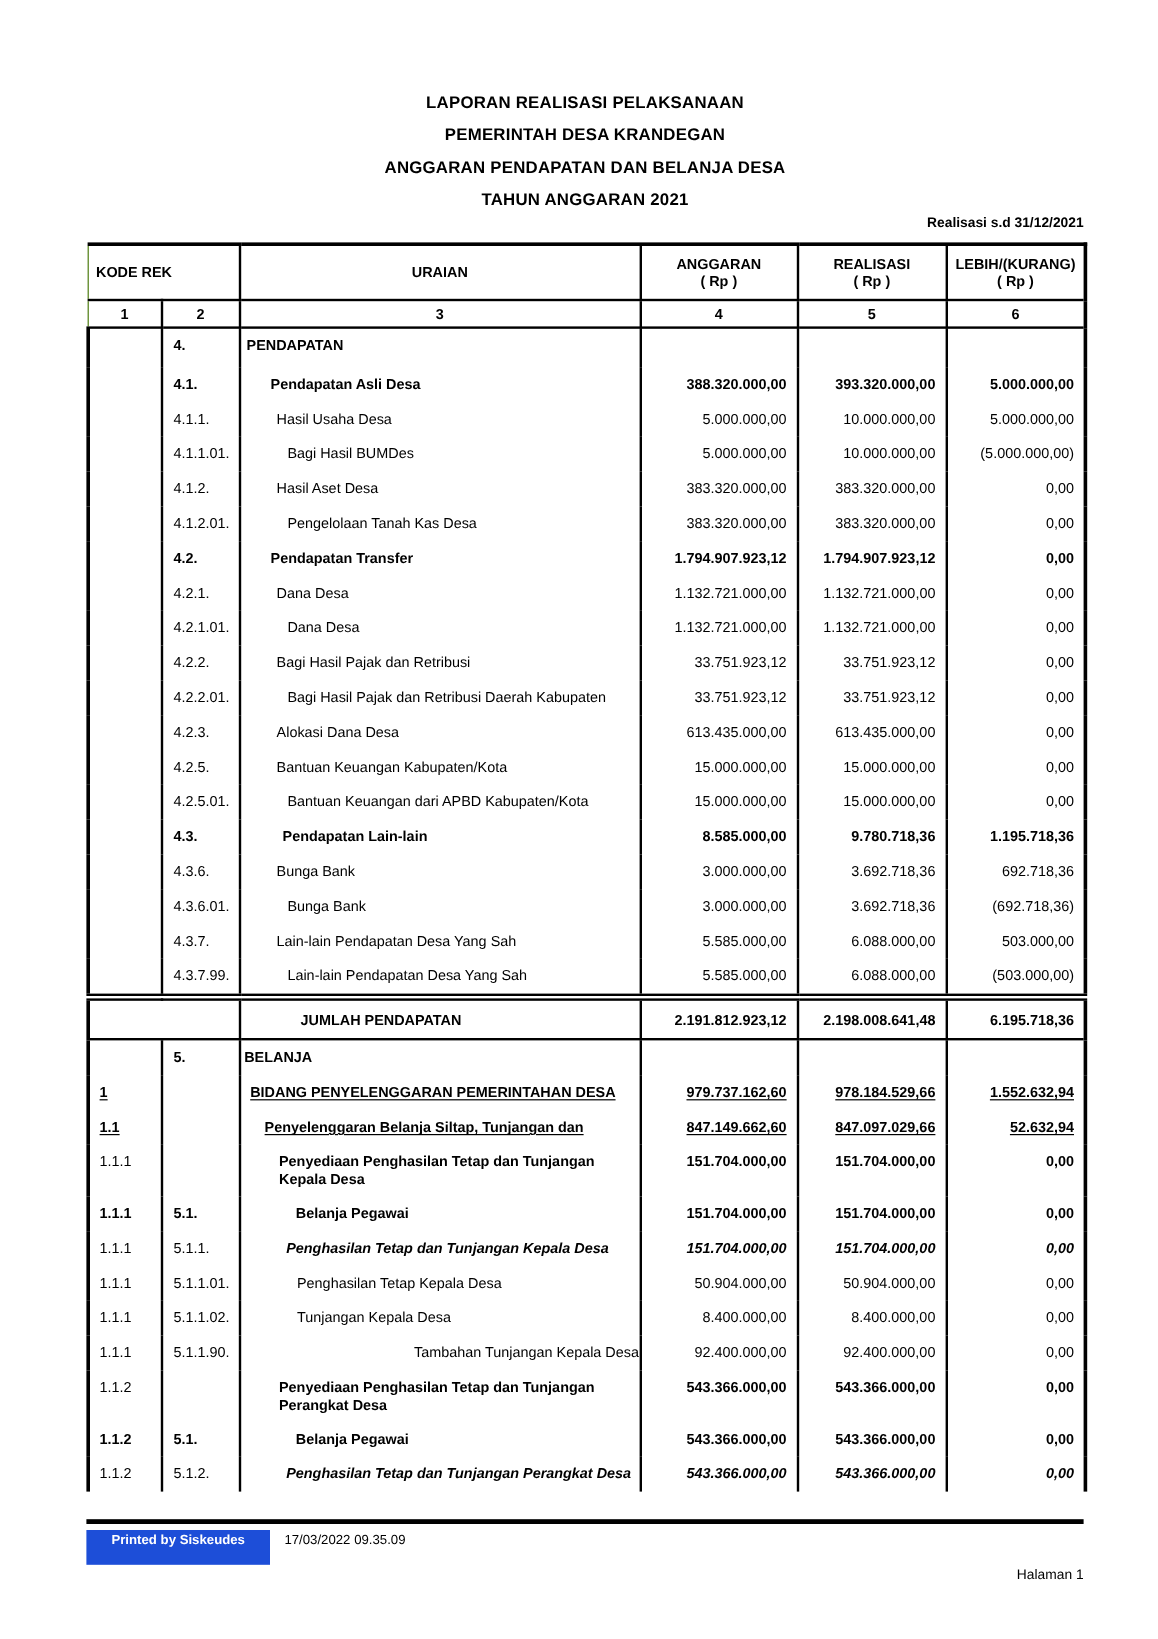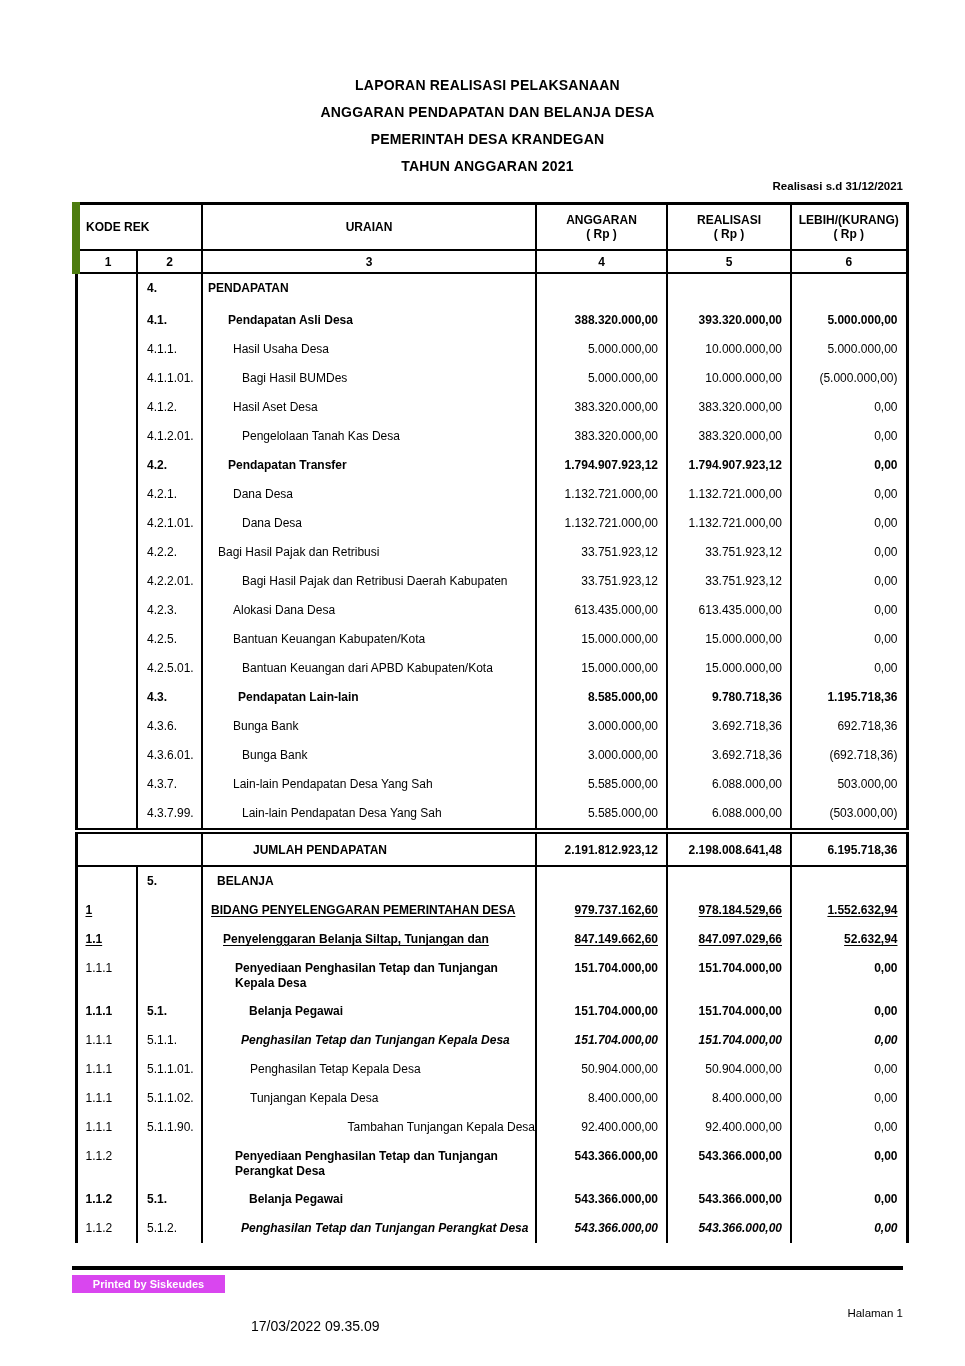--- a/index.html
+++ b/index.html
@@ -8,21 +8,21 @@
   .titles{position:absolute;top:72px;left:72px;width:831px;text-align:center;
           font-weight:bold;font-size:14px;line-height:27px;letter-spacing:.2px;}
   .realisasi-note{position:absolute;top:180px;left:72px;width:831px;text-align:right;
           font-weight:bold;font-size:11.5px;}
   table.rpt{position:absolute;top:202px;left:72px;width:831px;border-collapse:collapse;
           table-layout:fixed;font-size:12px;}
   .rpt th{border:2px solid #000;font-weight:bold;font-size:12px;padding:0;vertical-align:middle;}
   .rpt thead tr.hrow1 th{height:44px;border-top:3px solid #000;}
   .rpt thead tr.hrow2 th{height:21px;border-bottom:2px solid #000;}
   .rpt th.kode{ text-align:left;padding-left:6px;}
-  .rpt th.bl{border-left:8px solid #4d7c0f;}
+  .rpt th.bl{border-left:1px solid #4d7c0f;}
   .rpt th.br{border-right:3px solid #000;}
   .rpt .hsub{font-weight:bold;}
   .rpt tbody td{border:0 solid #000;border-left:2px solid #000;border-right:2px solid #000;
           vertical-align:top;padding:7px 0 0 0;line-height:15px;height:22px;}
   .rpt tbody tr{height:29px;}
   .rpt tbody tr.h33{height:33px;}
   .rpt tbody tr.h30{height:30px;}
   .rpt tbody tr.tall{height:43px;}
   .rpt tbody tr.total{height:34px;}
   .rpt tbody tr.total td{border-top:6px double #000;border-bottom:2px solid #000;padding-top:9px;}
@@ -30,34 +30,34 @@
   .rpt tbody td.c2{padding-left:9px;}
   .rpt tbody td.lbl{overflow:hidden;white-space:nowrap;}
   .rpt tbody tr.tall td.lbl{white-space:normal;}
   .rpt tbody td.val{text-align:right;padding-right:8px;white-space:nowrap;overflow:hidden;}
   .rpt tbody td.bl{border-left:3px solid #000;}
   .rpt tbody td.br{border-right:3px solid #000;}
   .b{font-weight:bold;}
   .i{font-style:italic;}
   .u{text-decoration:underline;text-underline-offset:2px;}
   .foot-line{position:absolute;left:72px;top:1266px;width:831px;height:4px;background:#000;}
-  .badge{position:absolute;left:72px;top:1275px;width:153px;height:18px;background:#d946ef;
+  .badge{position:absolute;left:72px;top:1275px;width:153px;height:29px;background:#1d4ed8;
          color:#fff;font-size:11px;font-weight:bold;text-align:center;line-height:18px;}
-  .print-date{position:absolute;left:251px;top:1278px;font-size:14px;margin-top:40px;}
+  .print-date{position:absolute;left:237px;top:1278px;font-size:11px;}
   .halaman{position:absolute;left:72px;top:1279px;width:831px;text-align:right;font-size:11.5px;margin-top:28px;}
 </style>
 </head>
 <body>
 
 <div class="page">
 
   <div class="titles">
     <div>LAPORAN REALISASI PELAKSANAAN</div>
+    <div>PEMERINTAH DESA KRANDEGAN</div>
     <div>ANGGARAN PENDAPATAN DAN BELANJA DESA</div>
-    <div>PEMERINTAH DESA KRANDEGAN</div>
     <div>TAHUN ANGGARAN 2021</div>
   </div>
 
   <div class="realisasi-note">Realisasi s.d 31/12/2021</div>
 
   <table class="rpt" id="report-table">
     <colgroup>
       <col style="width:61px">
         <col style="width:65px">
         <col style="width:334px">
@@ -160,21 +160,21 @@
           <td class="c1 bl"></td>
           <td class="c2">4.2.1.01.</td>
           <td class="lbl" style="padding-left: 39px;">Dana Desa</td>
           <td class="val">1.132.721.000,00</td>
           <td class="val">1.132.721.000,00</td>
           <td class="val br">0,00</td>
         </tr>
         <tr>
           <td class="c1 bl"></td>
           <td class="c2">4.2.2.</td>
-          <td class="lbl" style="padding-left: 15px;">Bagi Hasil Pajak dan Retribusi</td>
+          <td class="lbl" style="padding-left: 30px;">Bagi Hasil Pajak dan Retribusi</td>
           <td class="val">33.751.923,12</td>
           <td class="val">33.751.923,12</td>
           <td class="val br">0,00</td>
         </tr>
         <tr>
           <td class="c1 bl"></td>
           <td class="c2">4.2.2.01.</td>
           <td class="lbl" style="padding-left: 39px;">Bagi Hasil Pajak dan Retribusi Daerah Kabupaten</td>
           <td class="val">33.751.923,12</td>
           <td class="val">33.751.923,12</td>
@@ -247,21 +247,21 @@
         <tr class="total">
           <td class="c1 bl" colspan="2"></td>
           <td class="lbl b" style="padding-left: 50px;">JUMLAH PENDAPATAN</td>
           <td class="val b">2.191.812.923,12</td>
           <td class="val b">2.198.008.641,48</td>
           <td class="val br b">6.195.718,36</td>
         </tr>
         <tr class="h30">
           <td class="c1 bl b"></td>
           <td class="c2 b">5.</td>
-          <td class="lbl b" style="padding-left: 14px;">BELANJA</td>
+          <td class="lbl b" style="padding-left: 3px;">BELANJA</td>
           <td class="val b"></td>
           <td class="val b"></td>
           <td class="val br b"></td>
         </tr>
         <tr>
           <td class="c1 bl b u">1</td>
           <td class="c2 b u"></td>
           <td class="lbl b u" style="padding-left: 8px;">BIDANG PENYELENGGARAN PEMERINTAHAN DESA</td>
           <td class="val b u">979.737.162,60</td>
           <td class="val b u">978.184.529,66</td>

